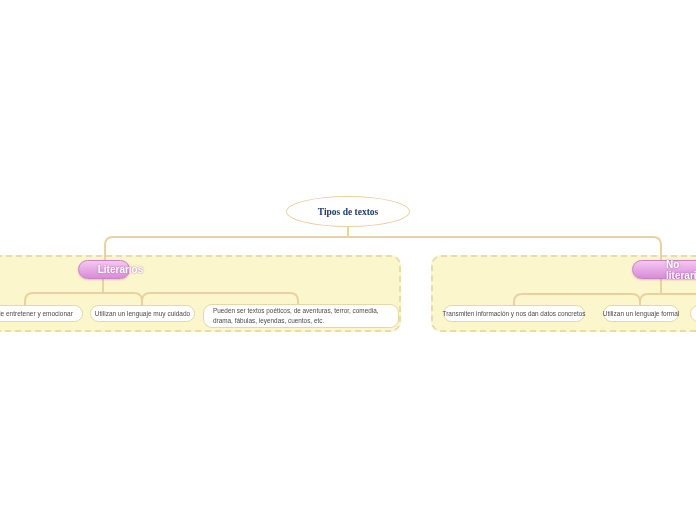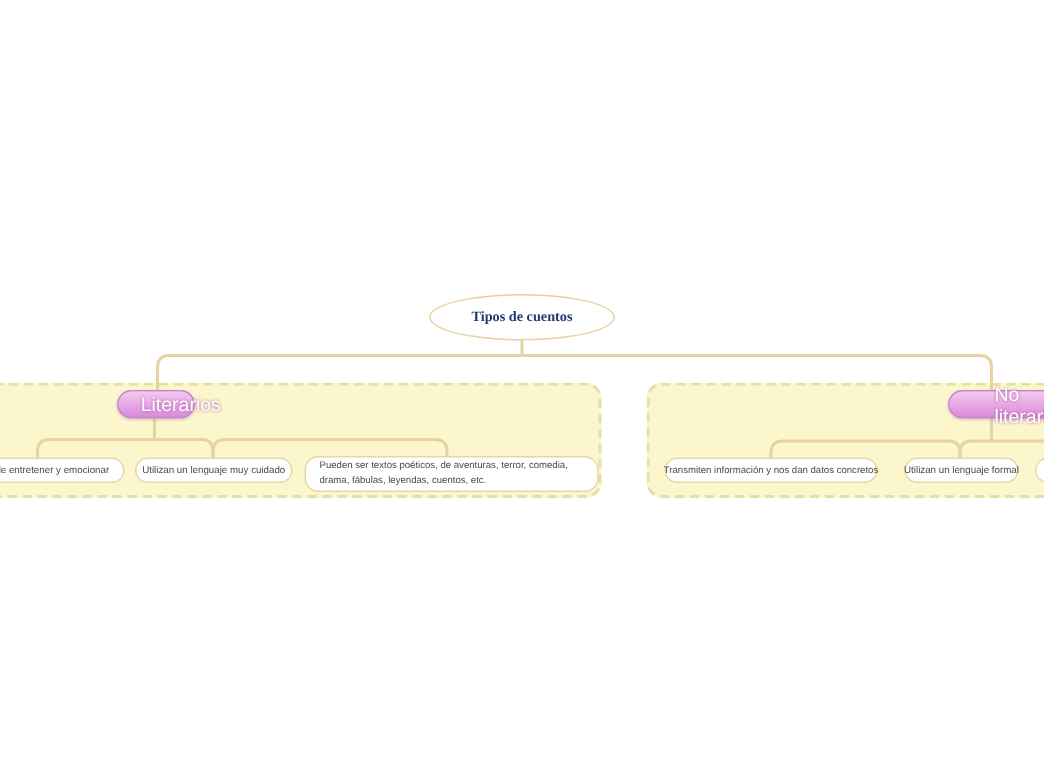--- a/index.html
+++ b/index.html
@@ -39,21 +39,21 @@
   }
 
   
   .topic-pill{
     position:absolute;height:19px;
     background:linear-gradient(#f4c8f0,#da8bda);
     border:1px solid #c982c9;
     border-radius:10px;
     box-sizing:border-box;
     display:flex;align-items:center;justify-content:center;
-    font-weight:normal;font-size:13px;color:#ffffff;
+    font-weight:bold;font-size:10px;color:#ffffff;
     text-shadow:0 0 2px #a85aa8;
     box-shadow:0 1px 2px rgba(120,60,120,.25);
     z-index:4;
     padding-left:33px;
   }
   .pill-lit{left:78px;top:260px;width:52px;}
   .pill-nolit{left:632px;top:260px;width:78px;}
 
   
   .leaf{
@@ -93,21 +93,21 @@
 
     <path d="M25,305 V301 Q25,293 33,293 H134 Q142,293 142,301 V305"></path>
     <path d="M142,305 V301 Q142,293 150,293 H290 Q298,293 298,301 V304"></path>
 
     <path d="M661,279 V294"></path>
 
     <path d="M514,305 V302 Q514,294 522,294 H632 Q640,294 640,302 V305"></path>
     <path d="M640,305 V302 Q640,294 648,294 H727 Q735,294 735,302 V305"></path>
   </svg>
 
-  <div class="root-node">Tipos de cuentos</div>
+  <div class="root-node">Tipos de textos</div>
 
   <div class="topic-pill pill-lit">Literarios</div>
   <div class="topic-pill pill-nolit">No literarios</div>
 
   <div class="leaf lf-l1">Trata de entretener y emocionar</div>
   <div class="leaf lf-l2">Utilizan un lenguaje muy cuidado</div>
   <div class="leaf lf-l3 multi">Pueden ser textos poéticos, de aventuras, terror, comedia, drama, fábulas, leyendas, cuentos, etc.</div>
 
   <div class="leaf lf-r1">Transmiten información y nos dan datos concretos</div>
   <div class="leaf lf-r2">Utilizan un lenguaje formal</div>

